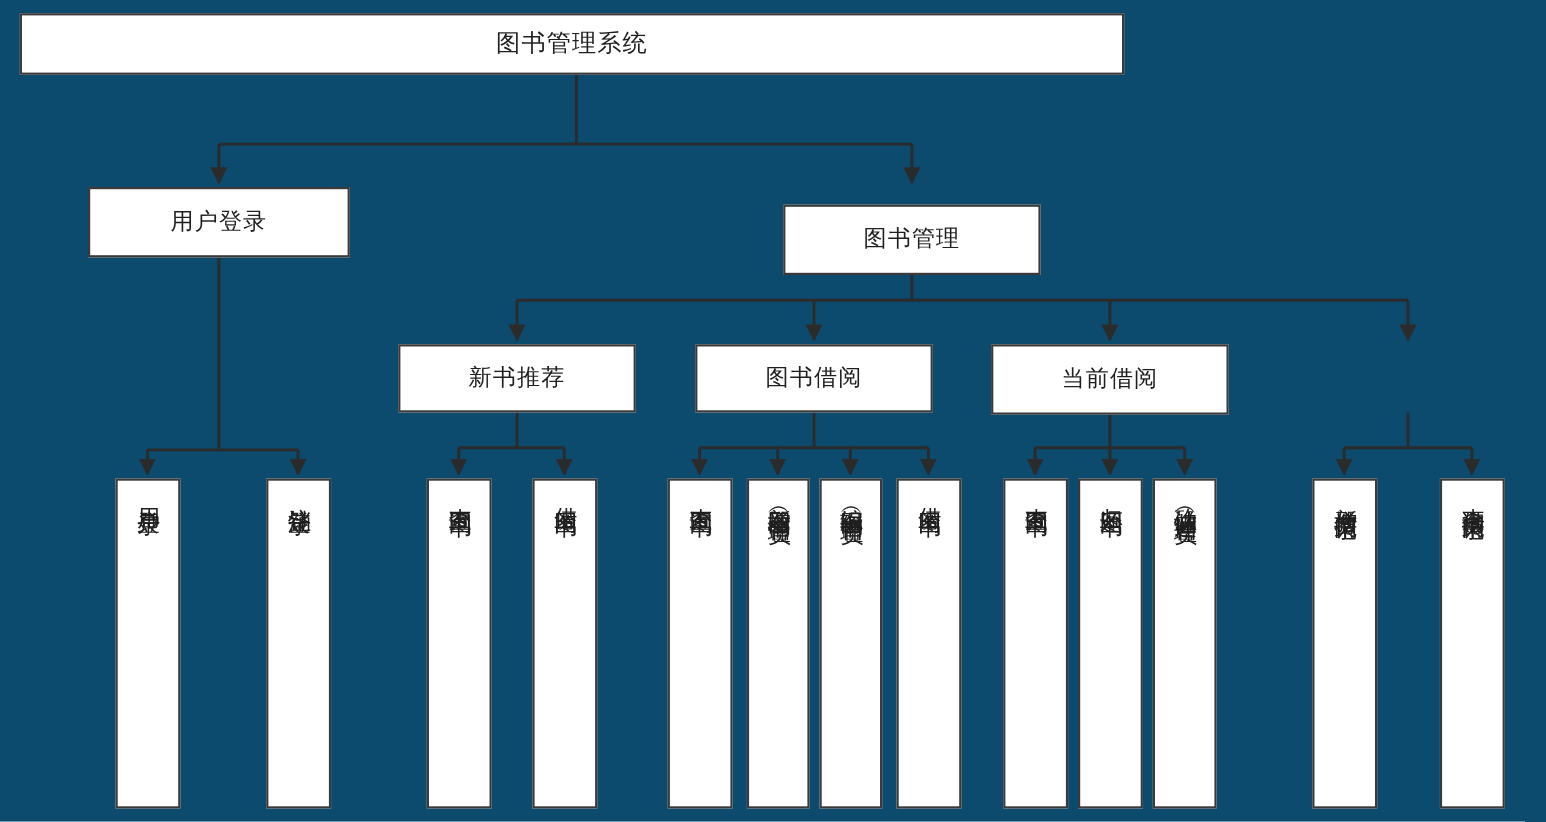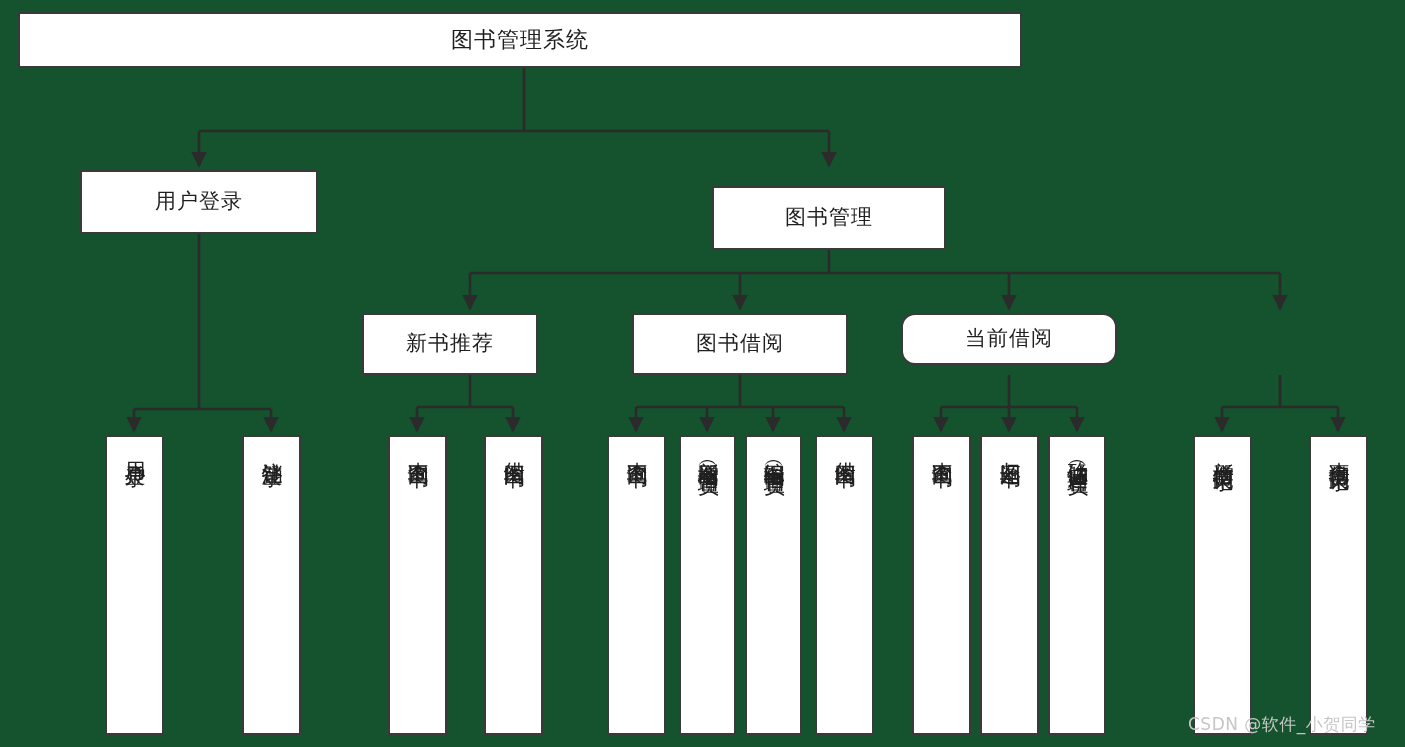--- a/index.html
+++ b/index.html
@@ -8,21 +8,21 @@
     padding: 0;
     background: #ffffff;
   }
   body {
     font-family: "DejaVu Sans", "Liberation Sans", sans-serif;
   }
   #canvas {
     position: relative;
     width: 1405px;
     height: 747px;
-    background: #14532d;
+    background: #0c4a6e;
     overflow: hidden;
   }
   svg.wires {
     position: absolute;
     left: 0;
     top: 0;
     width: 1405px;
     height: 747px;
     pointer-events: none;
   }
@@ -124,23 +124,23 @@
       <path d="M 1222 407 L 1222 431" marker-end="url(#arrow)"></path>
       <path d="M 1338 407 L 1338 431" marker-end="url(#arrow)"></path>
     </g>
   </svg>
 
   <div class="node horiz root" style="left:18px; top:12px; width:1004px; height:56px;">图书管理系统</div>
 
   <div class="node horiz" style="left:80px; top:170px; width:238px; height:64px;">用户登录</div>
   <div class="node horiz" style="left:712px; top:170px; width:234px; height:64px;margin-top:16px;">图书管理</div>
 
-  <div class="node horiz" style="left:362px; top:313px; width:176px; height:62px;">新书推荐</div>
+  <div class="node horiz" style="left:362px; top:313px; width:216px; height:62px;">新书推荐</div>
   <div class="node horiz" style="left:632px; top:313px; width:216px; height:62px;text-align:center;">图书借阅</div>
-  <div class="node horiz" style="left:901px; top:313px; width:216px; height:52px;border-radius:14px;">当前借阅</div>
+  <div class="node horiz" style="left:901px; top:313px; width:216px; height:64px;">当前借阅</div>
 
   <div class="node vert" style="left:105px; top:435px; width:59px; height:300px;">
     <span class="vlabel">用户登录</span>
   </div>
   <div class="node vert" style="left:242px; top:435px; width:59px; height:300px;">
     <span class="vlabel">注销登录</span>
   </div>
 
   <div class="node vert" style="left:388px; top:435px; width:59px; height:300px;">
     <span class="vlabel">查询图书</span>
@@ -172,15 +172,14 @@
     <span class="vlabel">确认归还（管理员）</span>
   </div>
 
   <div class="node vert" style="left:1193px; top:435px; width:59px; height:300px;">
     <span class="vlabel">新增借阅记录</span>
   </div>
   <div class="node vert" style="left:1309px; top:435px; width:59px; height:300px;">
     <span class="vlabel">查询借阅记录</span>
   </div>
 
-  <div class="watermark">CSDN @软件_小贺同学</div>
 
 </div>
 
 </body></html>

